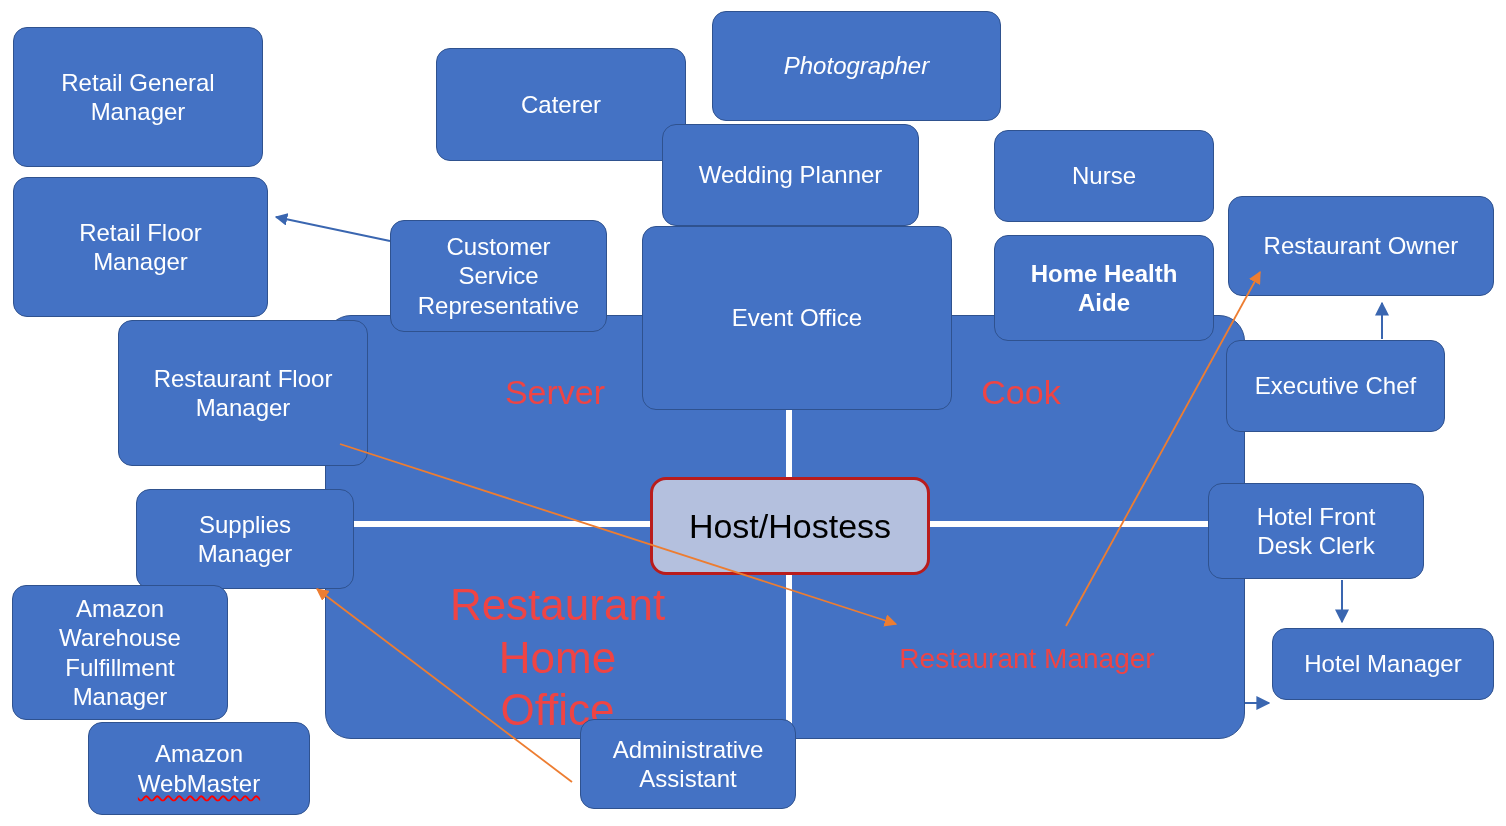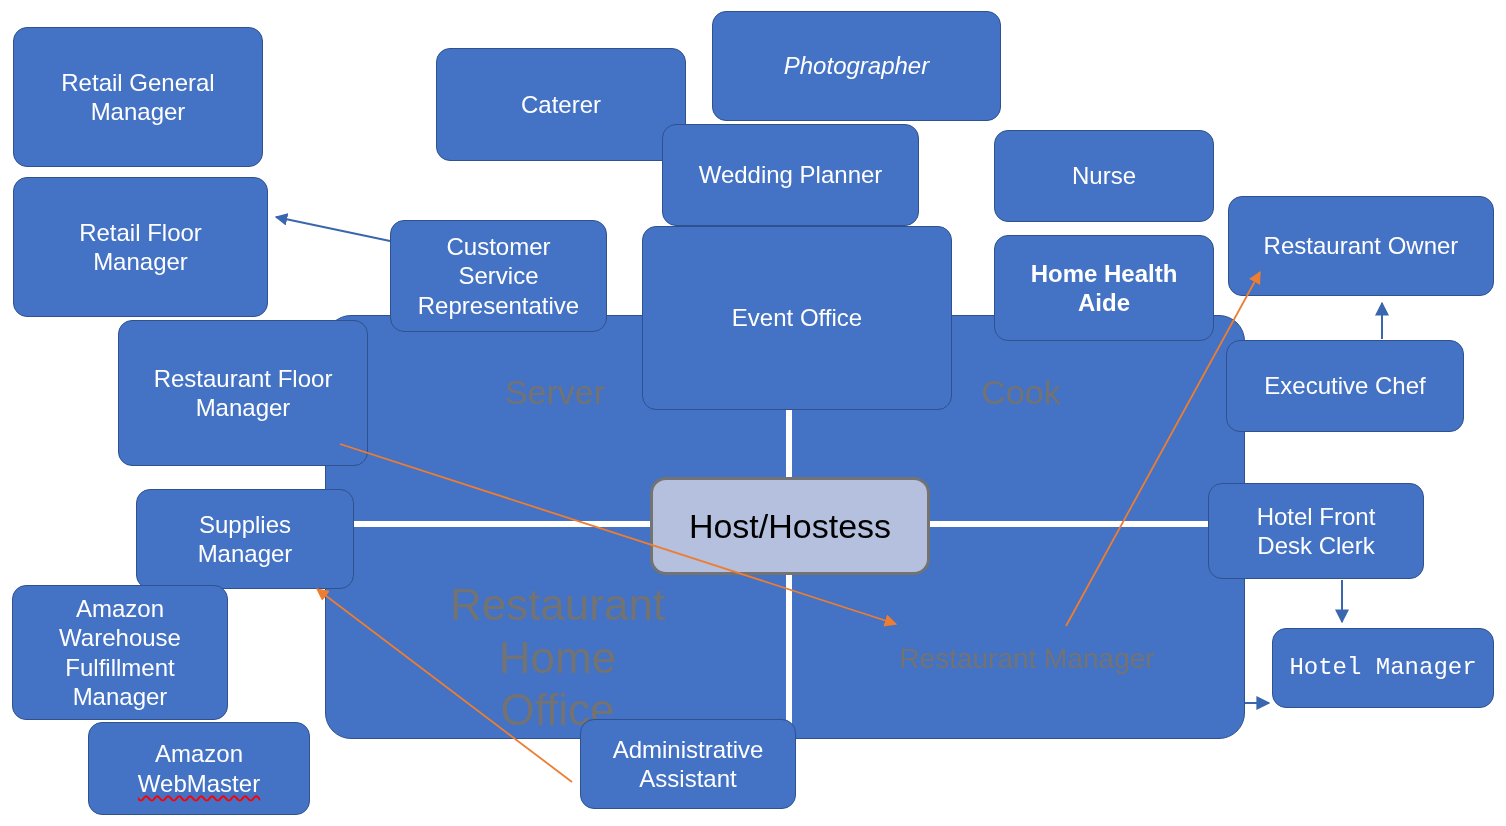--- a/index.html
+++ b/index.html
@@ -40,21 +40,21 @@
   .quad-panel {
     position: absolute;
     box-sizing: border-box;
     background: #4472C4;
     border: 1.5px solid #2F528F;
     border-radius: 26px;
     z-index: 1;
   }
   .quad-label {
     position: absolute;
-    color: #737373;
+    color: #ef4444;
     font-size: 34px;
     text-align: center;
     line-height: 1.2;
     white-space: pre-line;
     z-index: 4;
     font-family: "Liberation Sans", sans-serif;
     display: flex;
     align-items: center;
     justify-content: center;
   }
@@ -65,21 +65,21 @@
   }
   .divider-h {
     position: absolute;
     background: #ffffff;
     z-index: 3;
   }
   .center-node {
     position: absolute;
     box-sizing: border-box;
     background: #B4C0DE;
-    border: 3px solid #737373;
+    border: 3px solid #b91c1c;
     border-radius: 16px;
     color: #000000;
     display: flex;
     align-items: center;
     justify-content: center;
     text-align: center;
     font-size: 34px;
     z-index: 6;
     font-family: "Liberation Sans", sans-serif;
   }
@@ -157,26 +157,26 @@
   <div class="node float-node" style="left:580px; top:719px; width:216px; height:90px;">Administrative
 Assistant</div>
 
   <div class="node float-node" style="left:994px; top:130px; width:220px; height:92px;">Nurse</div>
 
   <div class="node float-node" style="left:994px; top:235px; width:220px; height:106px;font-weight:bold;">Home Health
 Aide</div>
 
   <div class="node float-node" style="left:1228px; top:196px; width:266px; height:100px;">Restaurant Owner</div>
 
-  <div class="node float-node" style="left:1226px; top:340px; width:238px; height:92px;">Executive Chef</div>
+  <div class="node float-node" style="left:1226px; top:340px; width:219px; height:92px;">Executive Chef</div>
 
   <div class="node float-node" style="left:1208px; top:483px; width:216px; height:96px;">Hotel Front
 Desk Clerk</div>
 
-  <div class="node float-node" style="left:1272px; top:628px; width:222px; height:80px;font-family:Liberation Mono, monospace;">Hotel Manager</div>
+  <div class="node float-node" style="left:1272px; top:628px; width:222px; height:72px;">Hotel Manager</div>
 
   <svg class="arrows" viewBox="0 0 1506 826" xmlns="http://www.w3.org/2000/svg">
     <defs>
       <marker id="arrowBlue" viewBox="0 0 10 10" refX="9" refY="5" markerWidth="7" markerHeight="7" orient="auto-start-reverse">
         <path d="M 0 0 L 10 5 L 0 10 z" fill="#3A66B0"></path>
       </marker>
       <marker id="arrowOrange" viewBox="0 0 10 10" refX="9" refY="5" markerWidth="7" markerHeight="7" orient="auto-start-reverse">
         <path d="M 0 0 L 10 5 L 0 10 z" fill="#ED7D31"></path>
       </marker>
     </defs>

